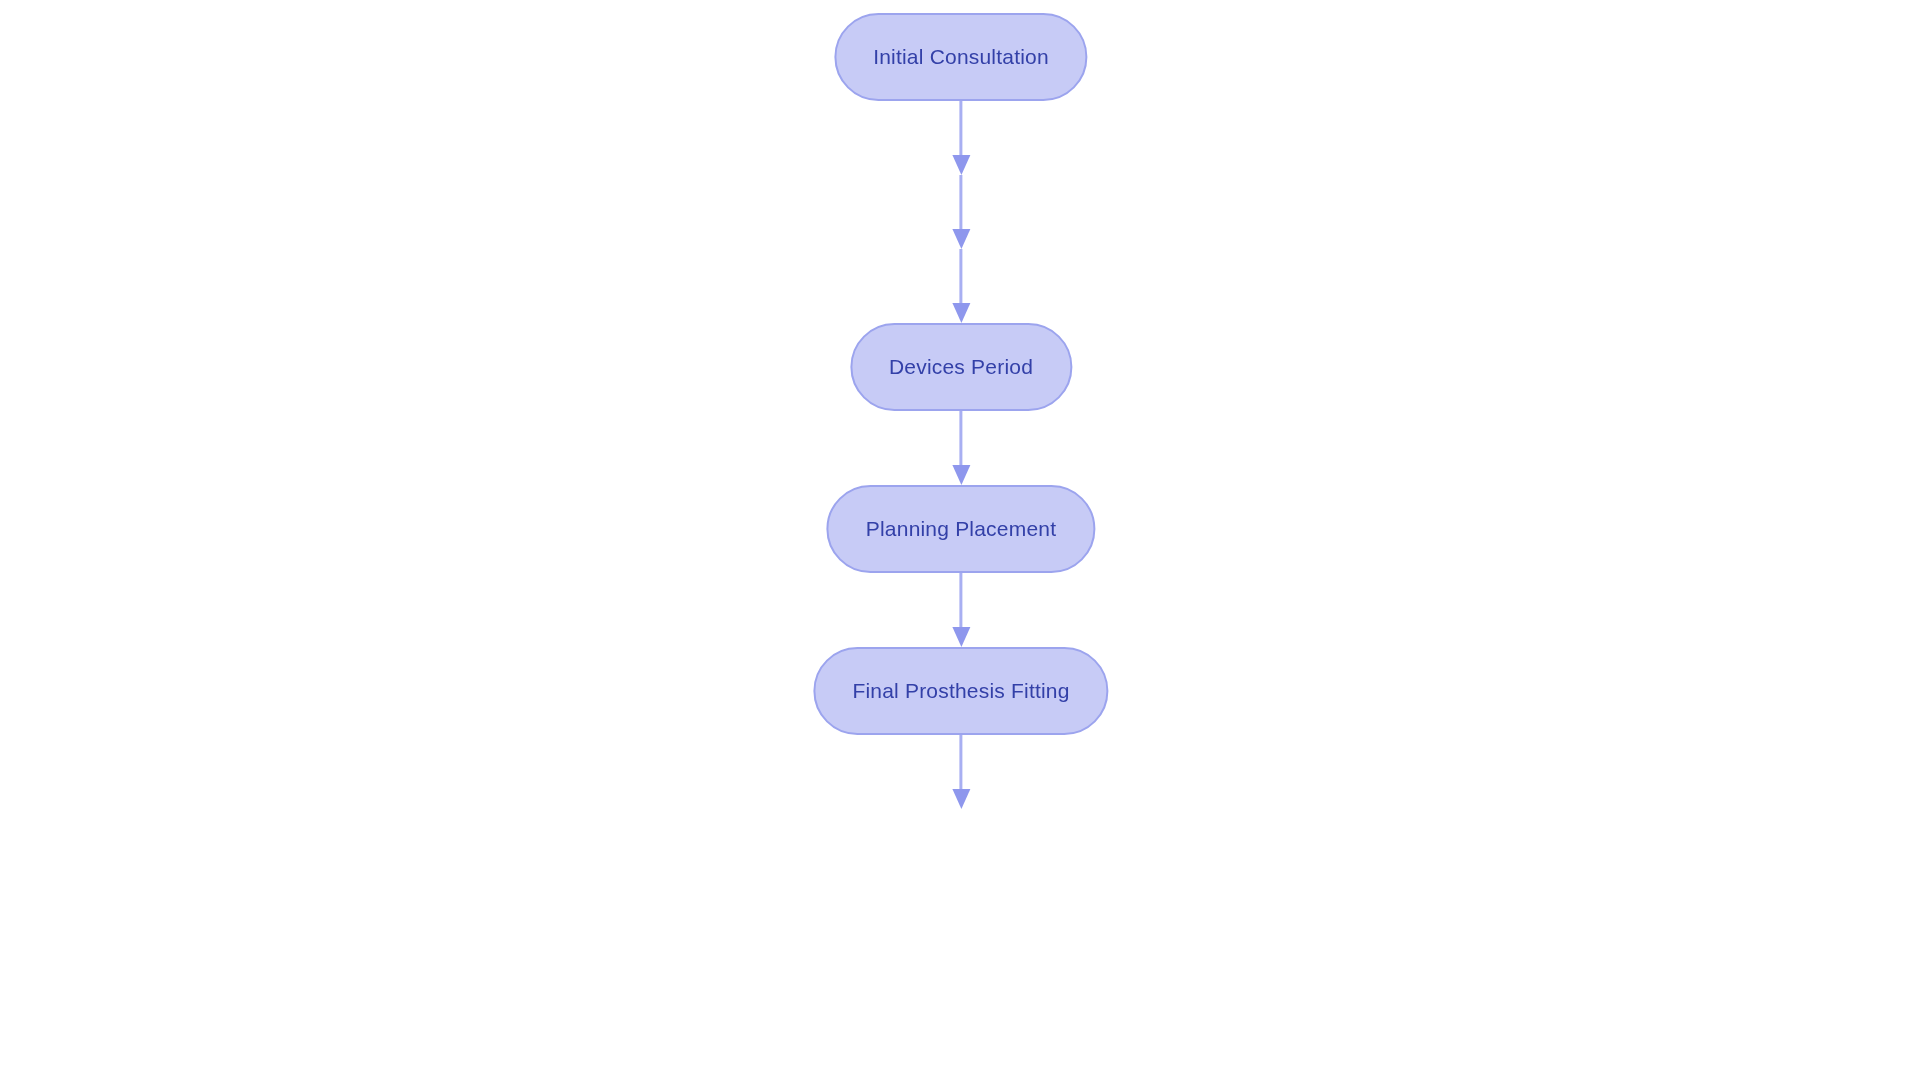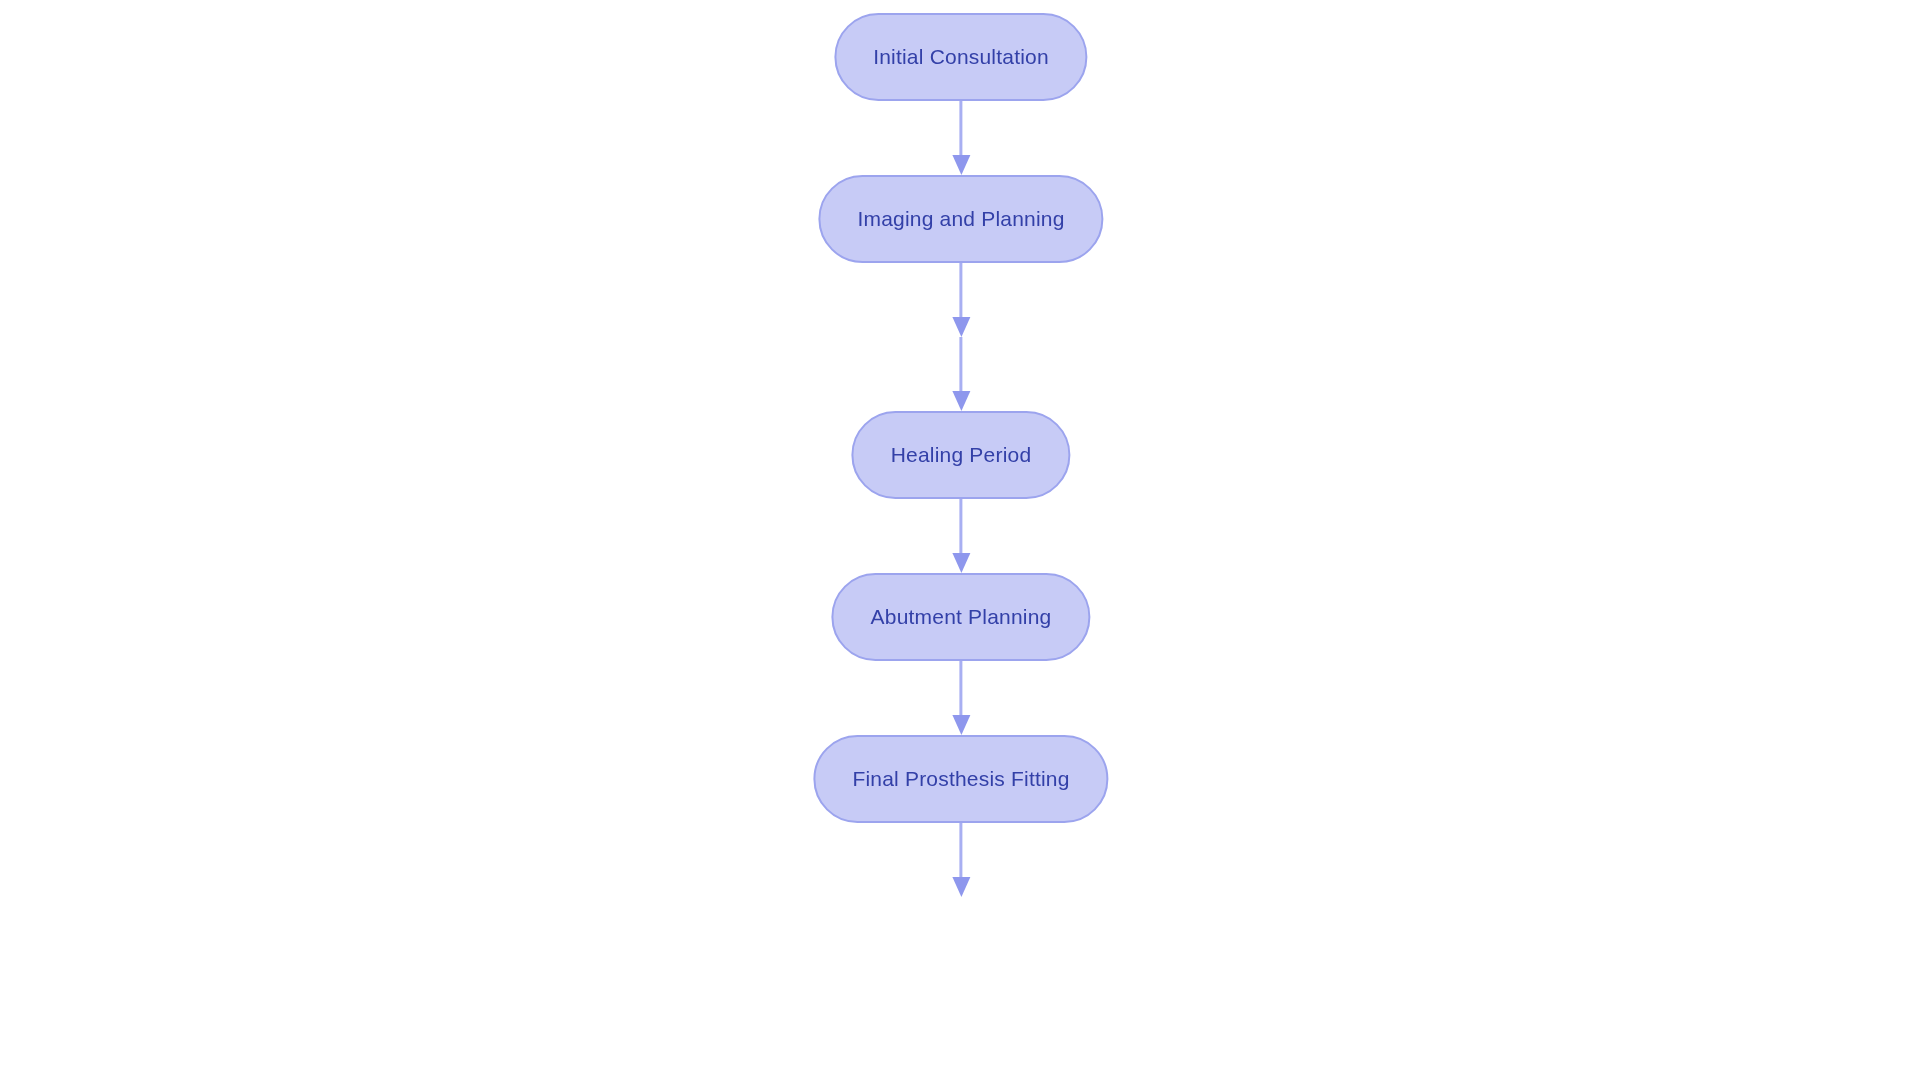--- a/index.html
+++ b/index.html
@@ -73,46 +73,43 @@
   <div class="flow" id="flow">
   <div class="node">
     <span class="node-label">Initial Consultation</span>
   </div>
 
   <div class="edge">
     <div class="edge-line"></div>
     <div class="edge-head"></div>
   </div>
 
-  <div class="node">
-    <span class="node-label">Imaging and Planning</span>
-  </div>
 
   <div class="edge">
     <div class="edge-line"></div>
     <div class="edge-head"></div>
   </div>
 
 
   <div class="edge">
     <div class="edge-line"></div>
     <div class="edge-head"></div>
   </div>
 
   <div class="node">
-    <span class="node-label">Healing Period</span>
+    <span class="node-label">Devices Period</span>
   </div>
 
   <div class="edge">
     <div class="edge-line"></div>
     <div class="edge-head"></div>
   </div>
 
   <div class="node">
-    <span class="node-label">Abutment Planning</span>
+    <span class="node-label">Planning Placement</span>
   </div>
 
   <div class="edge">
     <div class="edge-line"></div>
     <div class="edge-head"></div>
   </div>
 
   <div class="node">
     <span class="node-label">Final Prosthesis Fitting</span>
   </div>

